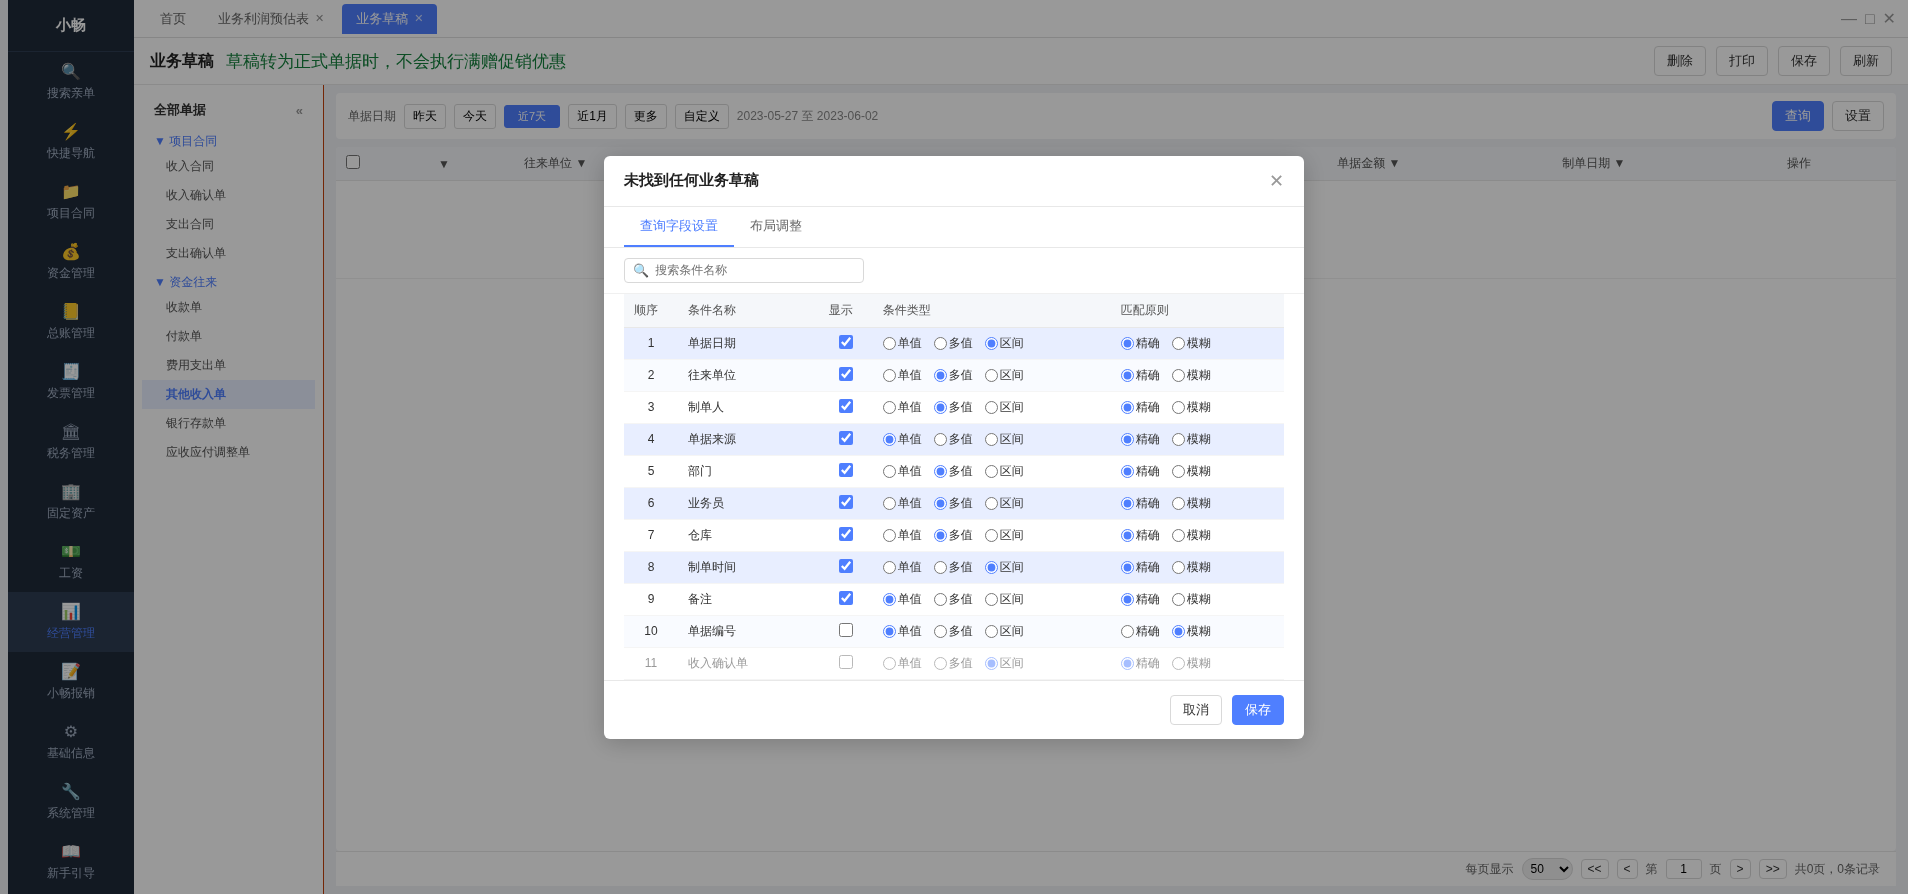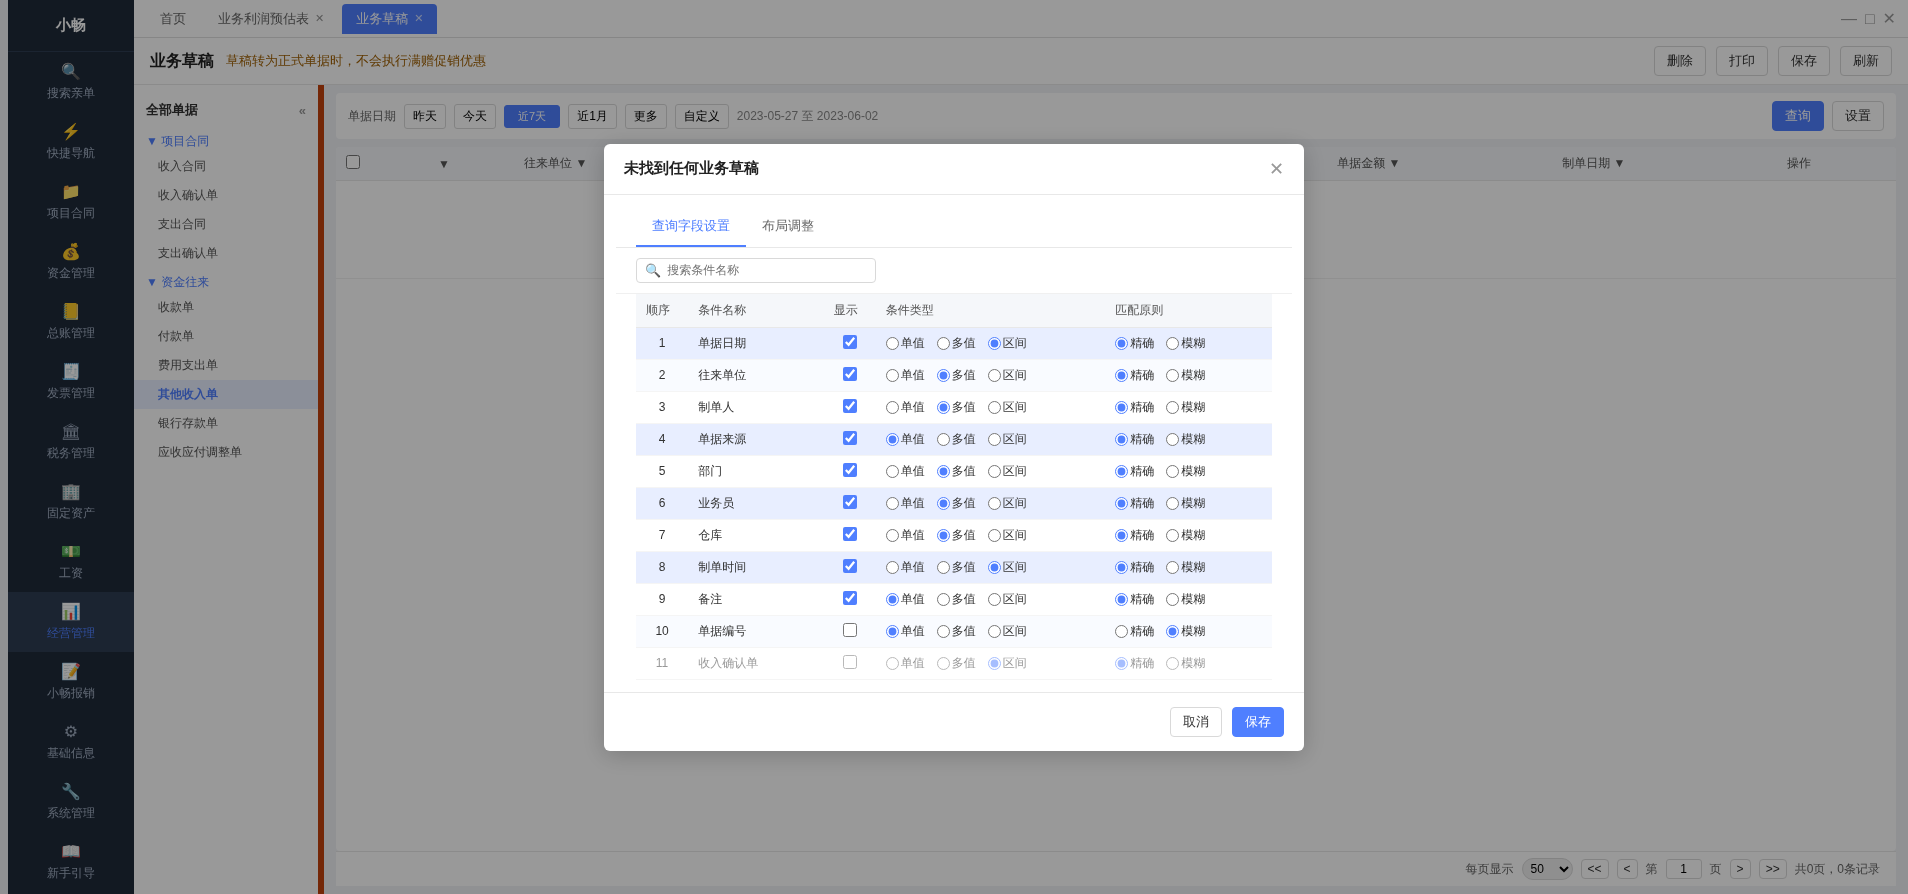--- a/index.html
+++ b/index.html
@@ -21,30 +21,30 @@
 
     
     .tab-bar { display: flex; align-items: center; background: #fff; border-bottom: 1px solid #e0e0e0; padding: 0 12px; height: 38px; gap: 4px; }
     .tab { padding: 6px 14px; border-radius: 4px 4px 0 0; cursor: pointer; font-size: 13px; color: #666; display: flex; align-items: center; gap: 6px; }
     .tab.active { background: #4f7fff; color: #fff; }
     .tab-close { font-size: 11px; opacity: 0.7; }
 
     
     .page-header { background: #fff; padding: 8px 16px; border-bottom: 1px solid #e8e8e8; display: flex; align-items: center; gap: 12px; }
     .page-title { font-size: 16px; font-weight: bold; color: #222; }
-    .page-subtitle { font-size: 13px; color: #a16207; }
+    .page-subtitle { font-size: 17px; color: #15803d; }
     .page-actions { margin-left: auto; display: flex; gap: 10px; }
     .btn { padding: 5px 12px; border-radius: 4px; cursor: pointer; font-size: 13px; border: 1px solid #d9d9d9; background: #fff; color: #333; display: flex; align-items: center; gap: 4px; }
     .btn-primary { background: #4f7fff; color: #fff; border-color: #4f7fff; }
 
     
     .content-area { flex: 1; display: flex; overflow: hidden; }
 
     
-    .left-nav { width: 190px; background: #fff; border-right: 6px solid #c2410c; overflow-y: auto; padding: 8px 0; flex-shrink: 0; }
+    .left-nav { width: 190px; background: #fff; border-right: 1px solid #c2410c; overflow-y: auto; padding: 8px 8px; flex-shrink: 0; }
     .left-nav-header { display: flex; align-items: center; justify-content: space-between; padding: 8px 12px; font-weight: bold; color: #333; font-size: 13px; }
     .left-nav-group { font-size: 12px; color: #666; padding: 6px 12px 2px; cursor: pointer; }
     .left-nav-group.expanded { color: #4f7fff; }
     .left-nav-item { padding: 6px 16px 6px 24px; cursor: pointer; color: #555; font-size: 12px; }
     .left-nav-item.active { background: #e8eeff; color: #4f7fff; font-weight: bold; }
 
     
     .main-content { flex: 1; overflow: hidden; display: flex; flex-direction: column; padding: 8px 12px; }
     .filter-bar { background: #fff; padding: 8px 12px; border-radius: 4px; margin-bottom: 8px; display: flex; align-items: center; gap: 8px; flex-wrap: wrap; }
     .filter-label { font-size: 12px; color: #666; }
@@ -62,21 +62,21 @@
     .bottom-bar { background: #fff; border-top: 1px solid #e8e8e8; padding: 6px 16px; display: flex; align-items: center; justify-content: flex-end; gap: 8px; font-size: 12px; color: #666; }
 
     
     .overlay { position: fixed; top: 0; left: 0; right: 0; bottom: 0; background: rgba(0,0,0,0.4); z-index: 100; display: flex; align-items: center; justify-content: center; }
 
     
     .dialog { background: #fff; border-radius: 6px; width: 700px; max-height: 640px; display: flex; flex-direction: column; box-shadow: 0 4px 24px rgba(0,0,0,0.2); }
     .dialog-header { display: flex; align-items: center; justify-content: space-between; padding: 14px 20px; border-bottom: 1px solid #e8e8e8; }
     .dialog-title { font-size: 15px; font-weight: bold; color: #222; }
     .dialog-close { cursor: pointer; color: #999; font-size: 18px; }
-    .dialog-body { flex: 1; overflow: hidden; display: flex; flex-direction: column; padding: 12px; }
+    .dialog-body { flex: 1; overflow: hidden; display: flex; flex-direction: column; padding: 0; }
     .dialog-tabs { display: flex; border-bottom: 1px solid #e8e8e8; padding: 0 20px; }
     .dialog-tab { padding: 10px 16px; cursor: pointer; font-size: 13px; color: #666; border-bottom: 2px solid transparent; }
     .dialog-tab.active { color: #4f7fff; border-bottom: 2px solid #4f7fff; }
     .dialog-search { padding: 10px 20px; border-bottom: 1px solid #f0f0f0; }
     .search-input-wrap { display: flex; align-items: center; border: 1px solid #d9d9d9; border-radius: 4px; padding: 4px 8px; gap: 6px; width: 240px; }
     .search-input-wrap input { border: none; outline: none; font-size: 12px; color: #333; width: 180px; background: transparent; }
     .dialog-table-wrap { flex: 1; overflow-y: auto; padding: 0 20px; }
     .dialog-table { width: 100%; border-collapse: collapse; font-size: 12px; }
     .dialog-table th { background: #f5f7fa; padding: 8px 10px; text-align: left; border-bottom: 1px solid #e8e8e8; color: #555; font-weight: normal; position: sticky; top: 0; }
     .dialog-table td { padding: 7px 10px; border-bottom: 1px solid #f5f5f5; vertical-align: middle; }

